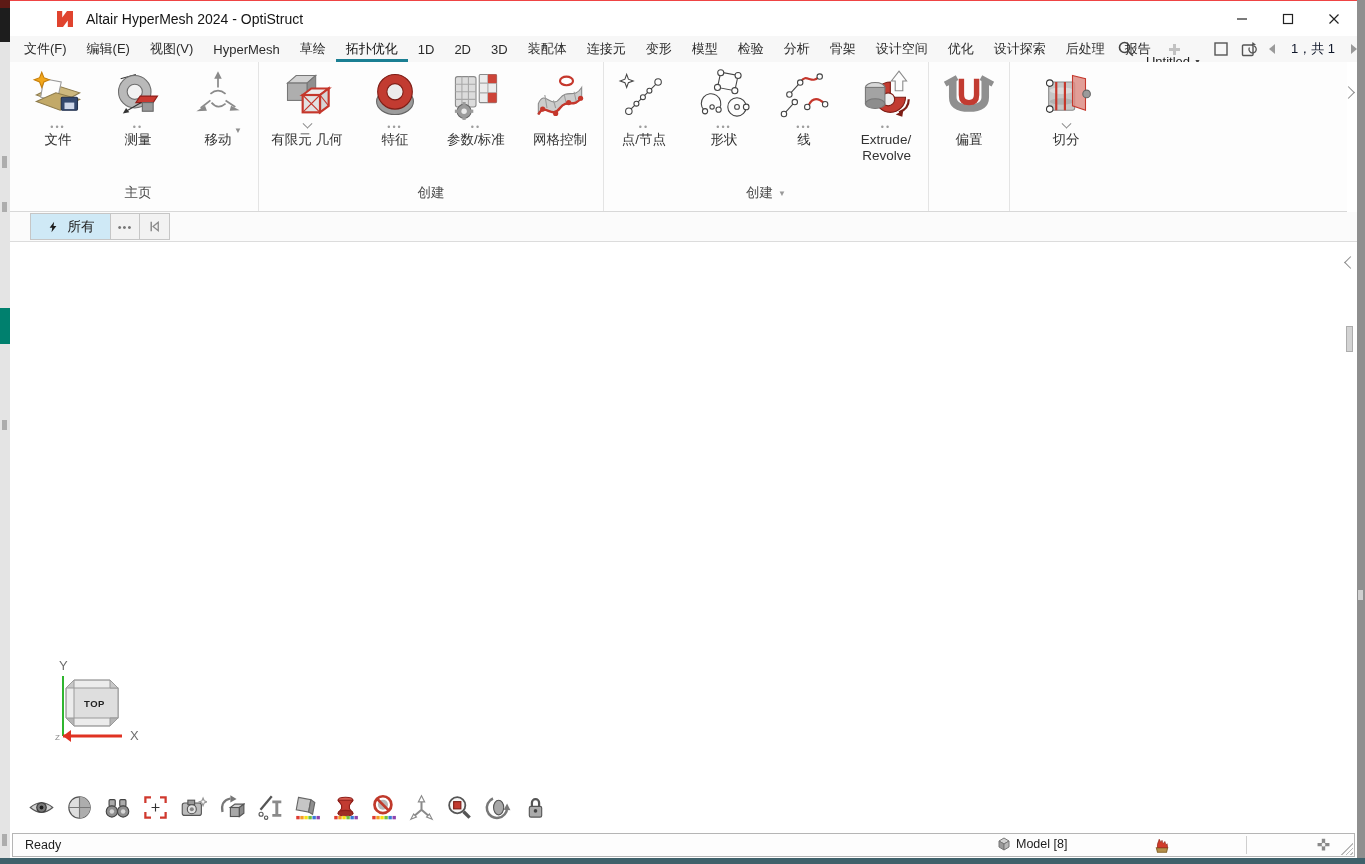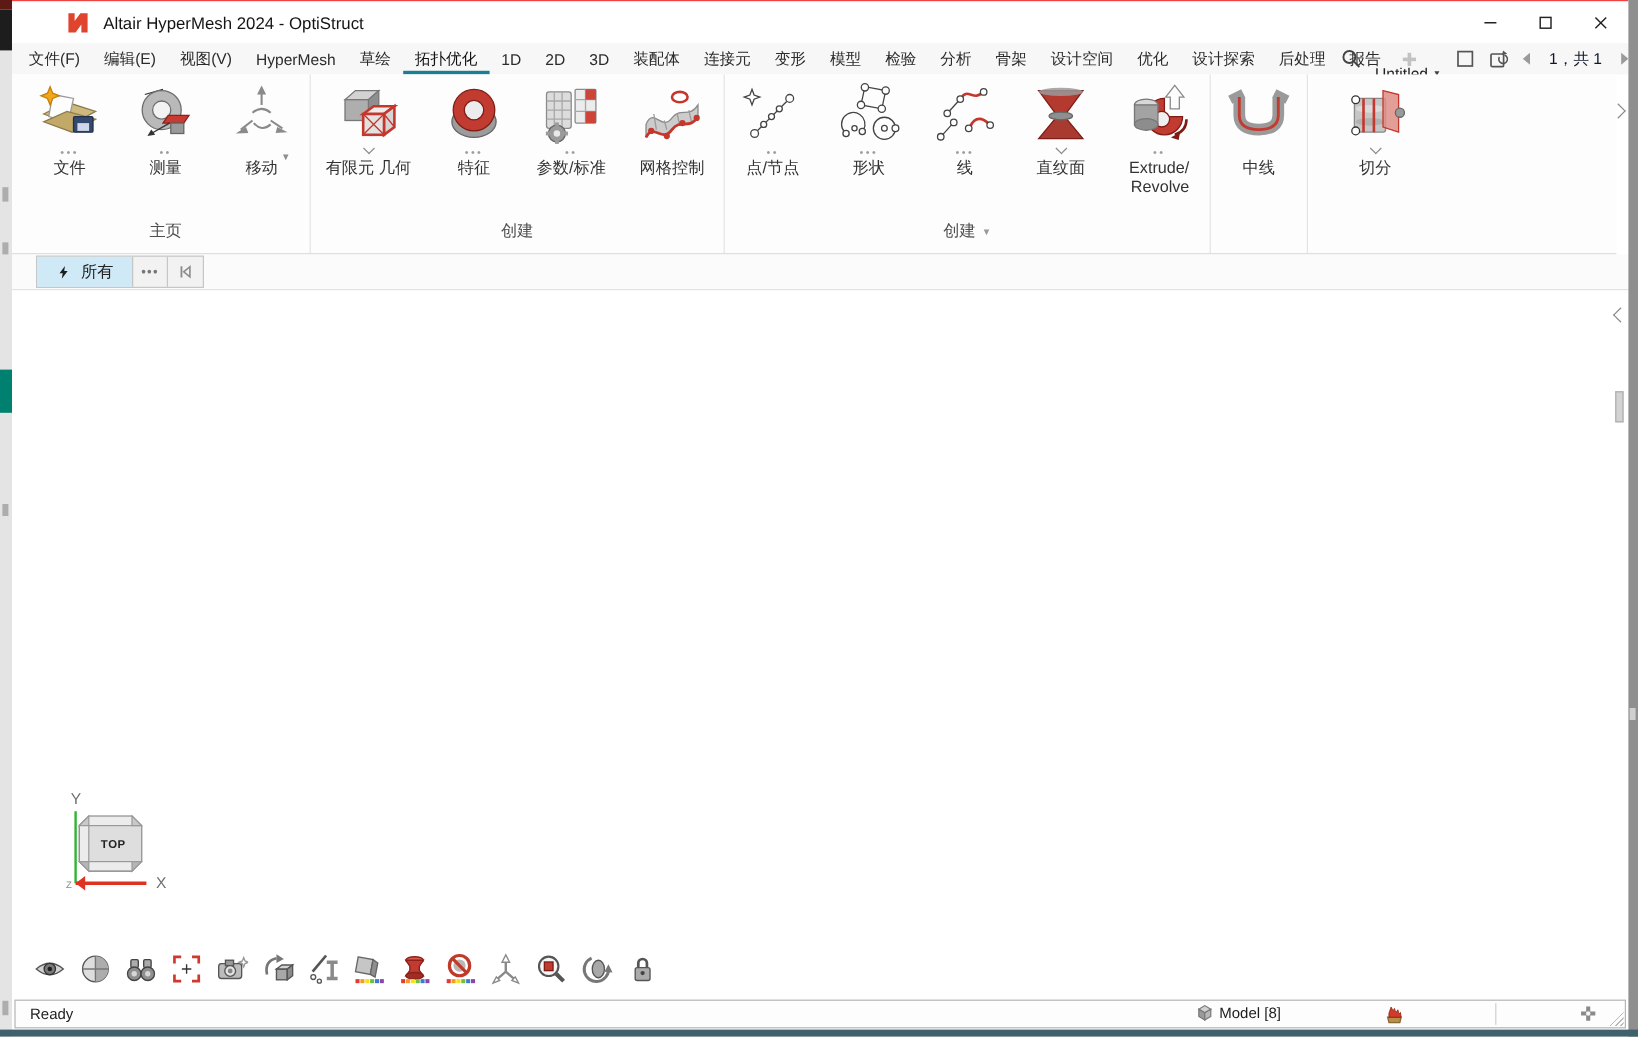--- a/index.html
+++ b/index.html
@@ -586,50 +586,41 @@
             <div class="indicator">•••</div>
             <div class="tool-label">形状</div>
           </div>
           <div class="tool">
             <div class="ticon"><svg viewBox="0 0 48 48">
                 <use href="#sym-line"></use>
               </svg></div>
             <div class="indicator">•••</div>
             <div class="tool-label">线</div>
           </div>
-          <div class="tool">
-            <div class="ticon"><svg viewBox="0 0 48 48">
-                <use href="#sym-ruled-surface"></use>
-              </svg></div>
-            <div class="indicator">
-              <span class="chev"></span>
-            </div>
-            <div class="tool-label">直纹面</div>
-          </div>
           <div class="tool" style="width: 84px;">
             <div class="ticon"><svg viewBox="0 0 48 48">
                 <use href="#sym-extrude-revolve"></use>
               </svg></div>
             <div class="indicator">••</div>
             <div class="tool-label">Extrude/<br><span>Revolve</span></div>
           </div>
         </div>
         <div class="group-label">
           <span>创建</span>
           <span class="dd">▼</span>
         </div>
       </div>
       <div class="group">
         <div class="tools">
           <div class="tool">
             <div class="ticon"><svg viewBox="0 0 48 48">
-                <use href="#sym-midline"></use>
+                <use href="#sym-offset"></use>
               </svg></div>
             <div class="indicator"></div>
-            <div class="tool-label">中线</div>
+            <div class="tool-label">偏置</div>
           </div>
         </div>
         <div class="group-label"></div>
       </div>
       <div class="group" style="padding: 4px 16px 0px;">
         <div class="tools">
           <div class="tool">
             <div class="ticon"><svg viewBox="0 0 48 48">
                 <use href="#sym-split"></use>
               </svg></div>

